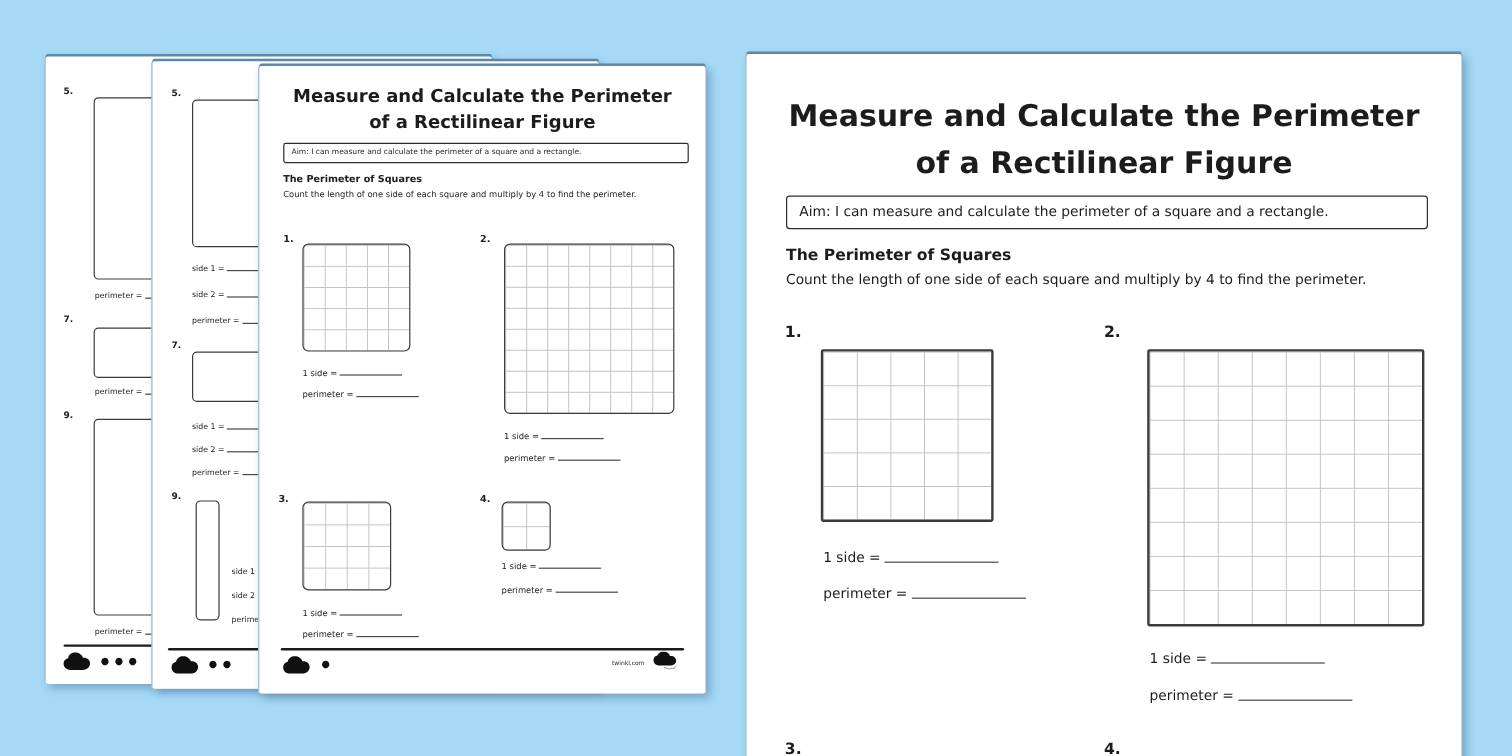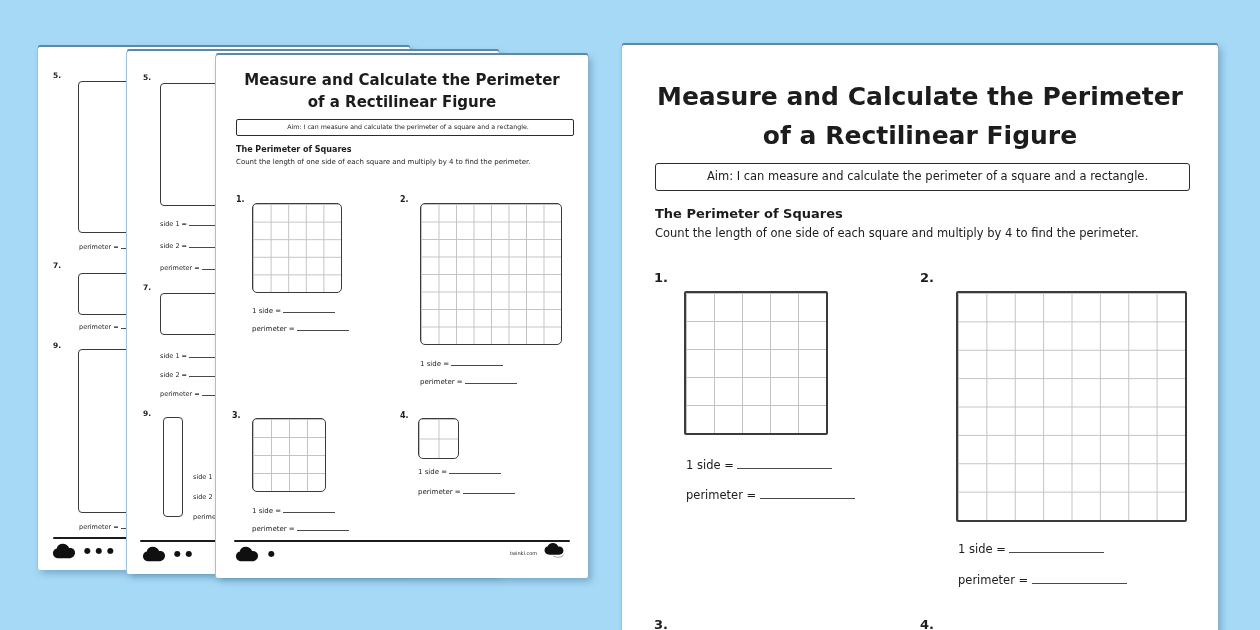--- a/index.html
+++ b/index.html
@@ -6,21 +6,21 @@
   .stage{
     position:relative;width:1260px;height:630px;overflow:hidden;
     background:#a5d9f6;
     font-family:"DejaVu Sans","Liberation Sans",sans-serif;
     color:#1c1c1c;
   }
   .page{
     position:absolute;background:#ffffff;border-radius:2px;
     box-shadow:0 -2px 0 #5d88a6, -1px 0 0 #9fc2da, 1px 0 0 #8db2cc, 3px 3px 7px rgba(60,105,140,.45);
   }
-  .abs{position:absolute;text-align:center;}
+  .abs{position:absolute;}
   
   .sq{
     position:absolute;background-color:#fff;
     background-image:linear-gradient(to right,#c3c3c3 1px,transparent 1px),
                      linear-gradient(to bottom,#c3c3c3 1px,transparent 1px);
   }
   .rect{position:absolute;background:#fff;border:1.5px solid #3b3b3b;border-radius:4px;}
   .blank{display:inline-block;border-bottom:1px solid #4a4a4a;height:1em;vertical-align:baseline;}
   .lblrow{position:absolute;white-space:nowrap;}
   .qnum{position:absolute;font-weight:bold;}

